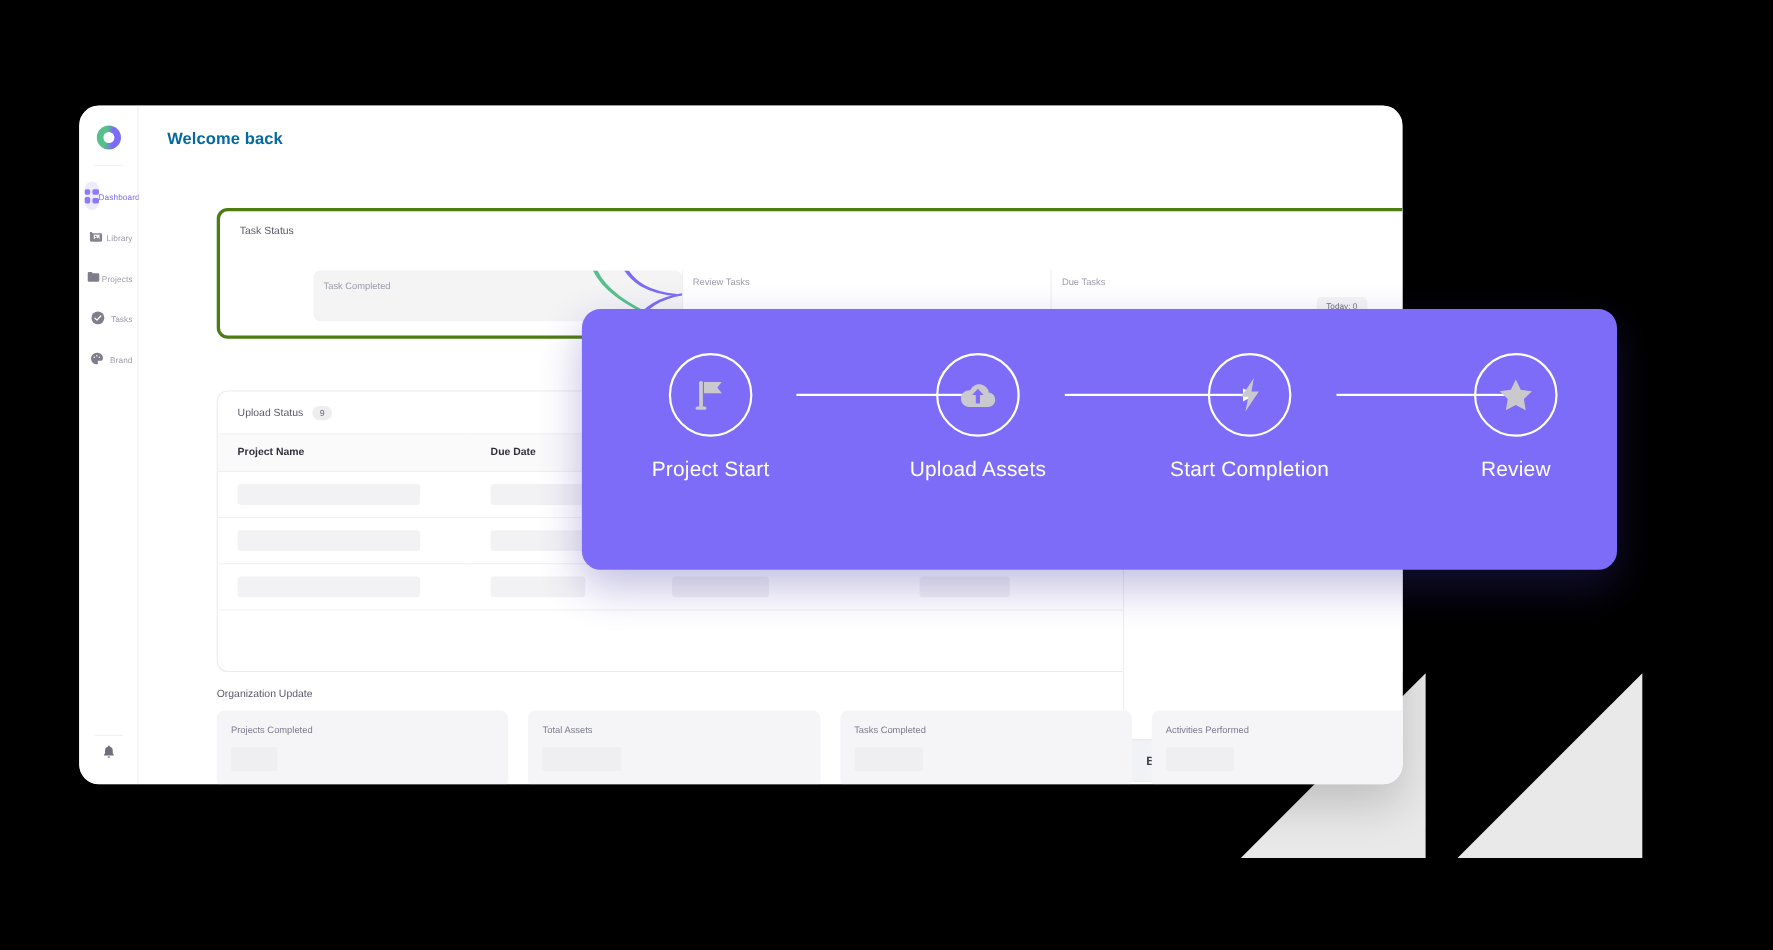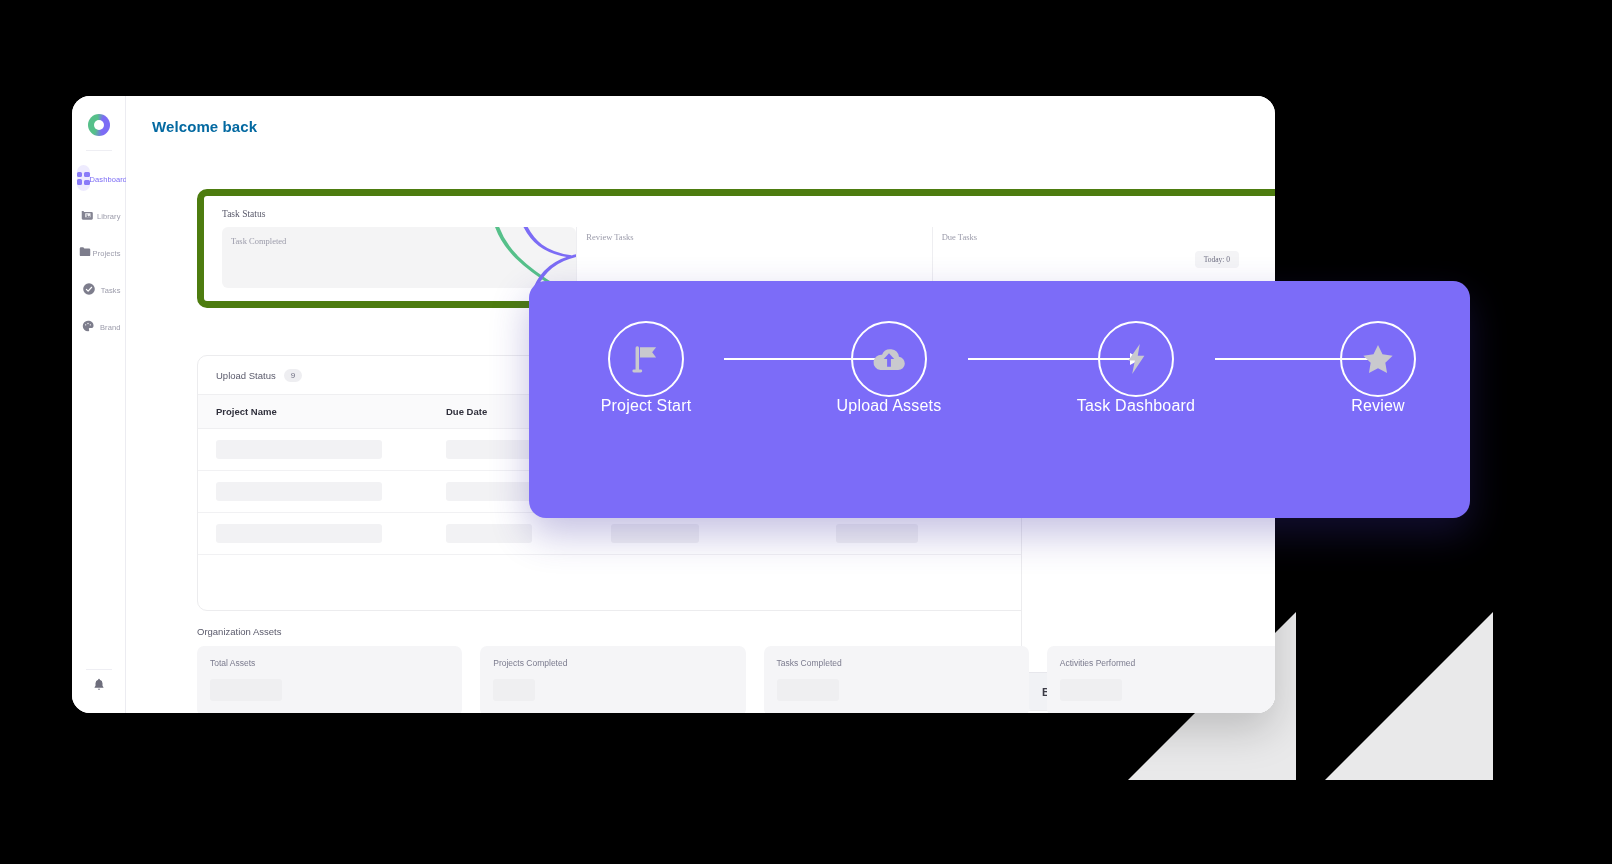--- a/index.html
+++ b/index.html
@@ -91,26 +91,26 @@
     background:#fff;
   }
   #page-title{
     font-size:15px;font-weight:bold;color:#0369a1;
     padding:22px 0 0 26px; letter-spacing:.1px;
   }
 
   
   #task-status-card{
     position:absolute; left:71px; top:93px; width:1115px; height:119px;
-    background:#fff;border:7px solid #4d7c0f;border-radius:10px;
-    display:flex;flex-direction:column;font-family:Liberation Serif, serif;
+    background:#fff;border:3px solid #4d7c0f;border-radius:10px;
+    display:flex;flex-direction:row;
   }
   #task-status-title{ font-size:9.5px;color:#5a5a6b;padding:13px 0 0 18px;}
   #task-status-cols{ display:flex;flex:1;padding:8px 18px 13px 18px;gap:0; }
-  .ts-col{ flex:1;position:relative;padding-left:9px;}
+  .ts-col{ flex:1;position:relative;padding-left:9px;margin-top:46px;}
   .ts-col + .ts-col{ border-left:1px solid #eeeef1;}
   .ts-col-label{ font-size:8.5px;color:#9b9baa;padding-top:5px;}
   #ts-col-1{ background:#f4f4f5;border-radius:6px;padding:0 0 0 9px;overflow:hidden;}
   #ts-col-1 .ts-col-label{ padding-top:9px;}
   #ts-spark{ position:absolute;right:0;top:0;width:110px;height:100%;}
   #today-badge{
     position:absolute; right:48px; top:24px;
     background:#f4f4f6;border-radius:4px;
     font-size:7.5px;color:#6d6d80;
     padding:4px 9px;
@@ -190,21 +190,21 @@
     position:absolute; top:40px;
     width:180px; text-align:center;
   }
   .flow-circle{
     width:76px;height:76px;border-radius:50%;
     border:2px solid #fff;
     margin:0 auto;
     display:flex;align-items:center;justify-content:center;
   }
   .flow-label{
-    font-size:16px;color:#fff;letter-spacing:.2px;
+    margin-top:20px;font-size:19px;color:#fff;letter-spacing:.2px;
     white-space:nowrap;
   }
   .flow-arrow{
     position:absolute; top:77px; height:2px; background:#fff;
   }
   .flow-arrow::after{
     content:""; position:absolute; right:-1px; top:-5px;
     border-left:11px solid #fff;
     border-top:6px solid transparent;
     border-bottom:6px solid transparent;
@@ -385,29 +385,29 @@
               <rect x="7" y="5" width="14" height="2"></rect>
             <circle cx="3.5" cy="12" r="1.6"></circle>
               <rect x="7" y="11" width="14" height="2"></rect>
             <circle cx="3.5" cy="18" r="1.6"></circle>
               <rect x="7" y="17" width="14" height="2"></rect>
           </svg>
         </span>
       </div>
     </div>
 
-    <div id="org-title">Organization Assets</div>
+    <div id="org-title">Organization Update</div>
     <div id="org-cards">
+      <div class="org-card">
+        <div class="org-card-label">Projects Completed</div>
+        <div class="org-card-num" style="width:42px"></div>
+      </div>
       <div class="org-card">
         <div class="org-card-label">Total Assets</div>
         <div class="org-card-num"></div>
-      </div>
-      <div class="org-card">
-        <div class="org-card-label">Projects Completed</div>
-        <div class="org-card-num" style="width:42px"></div>
       </div>
       <div class="org-card">
         <div class="org-card-label">Tasks Completed</div>
         <div class="org-card-num" style="width:62px"></div>
       </div>
       <div class="org-card">
         <div class="org-card-label">Activities Performed</div>
         <div class="org-card-num" style="width:62px"></div>
       </div>
     </div>
@@ -443,21 +443,21 @@
       </div>
       <div class="flow-label">Upload Assets</div>
     </div>
 
     <div class="flow-step" style="left:517px;">
       <div class="flow-circle">
         <svg width="38" height="38" viewBox="0 0 24 24" fill="#c9c9ce">
           <path d="M14.4 2.5L7.2 13h4.1l-1.7 8.5L17.3 10h-4.2z"></path>
         </svg>
       </div>
-      <div class="flow-label">Task Dashboard</div>
+      <div class="flow-label">Start Completion</div>
     </div>
 
     <div class="flow-step" style="left:759px;">
       <div class="flow-circle">
         <svg width="38" height="38" viewBox="0 0 24 24" fill="#c9c9ce">
           <path d="M12 3.2l2.85 5.8 6.4.92-4.62 4.5 1.09 6.38L12 17.8l-5.72 3l1.09-6.38L2.75 9.92l6.4-.92z"></path>
         </svg>
       </div>
       <div class="flow-label">Review</div>
     </div>

